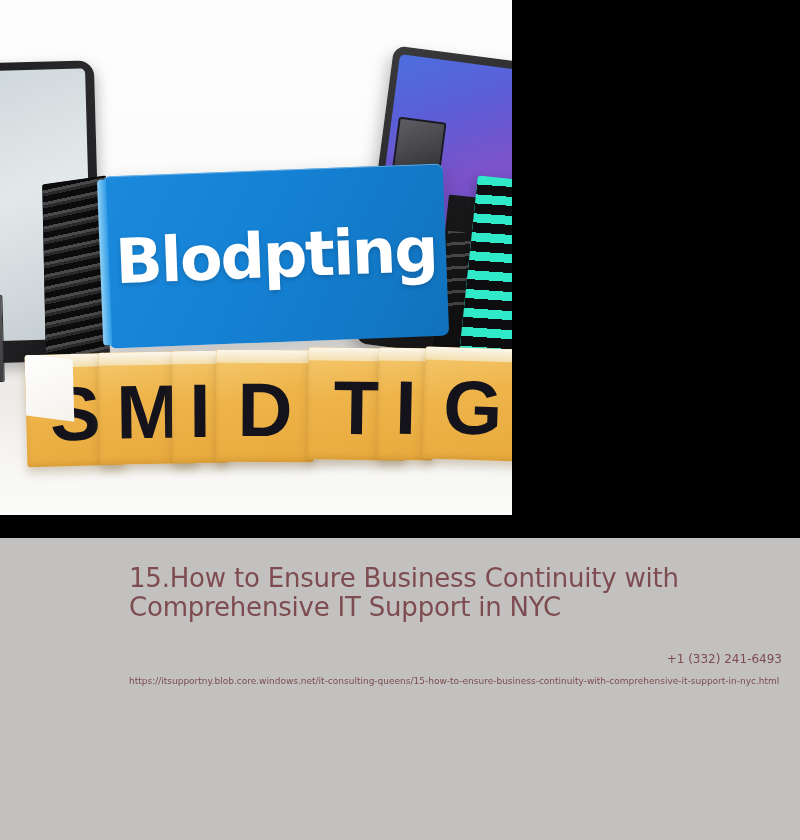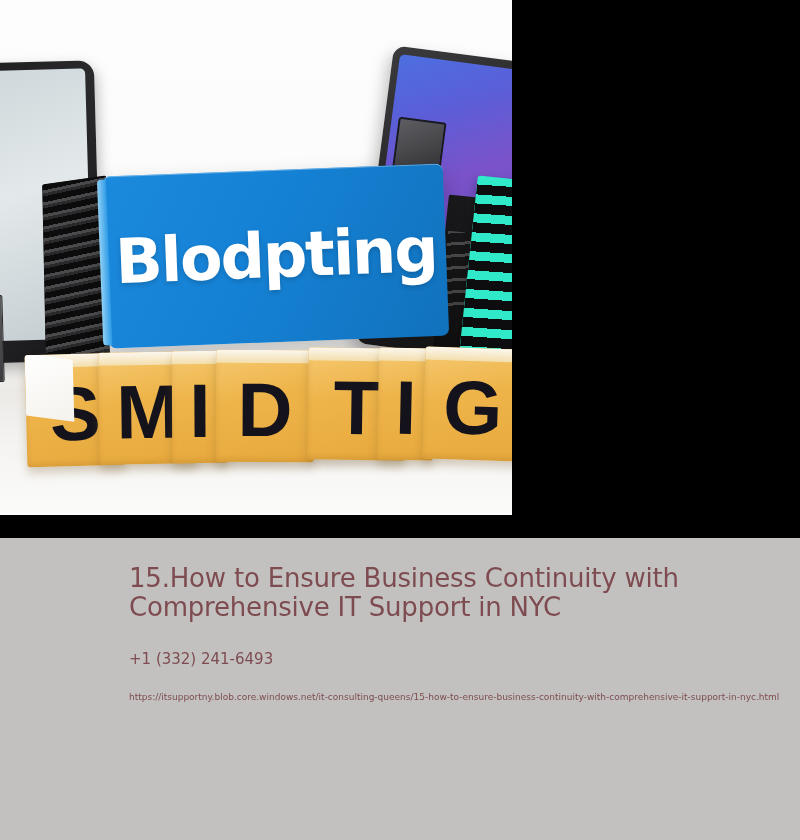--- a/index.html
+++ b/index.html
@@ -324,32 +324,33 @@
     font-size: 16px;
     font-weight: 400;
     letter-spacing: .3px;
   }
   .contact {
     margin-top: 26px;
   }
   .contact-line {
     color: #7e4c50;
     font-family: "DejaVu Sans", sans-serif;
-    font-size: 15px;
+    font-size: 12px;
     line-height: 20px;
     white-space: nowrap;
+    text-align: right;
   }
   .url {
     color: #7e4c50;
     font-family: "DejaVu Sans", sans-serif;
     font-size: 9px;
     line-height: 21px;
     word-break: break-all;
     max-width: 660px;
-    margin-top: 18px;
+    margin-top: 2px;
   }
 </style>
 </head>
 <body>
 
 <div class="page">
 
   <div class="hero-band">
 
     <div class="photo">

